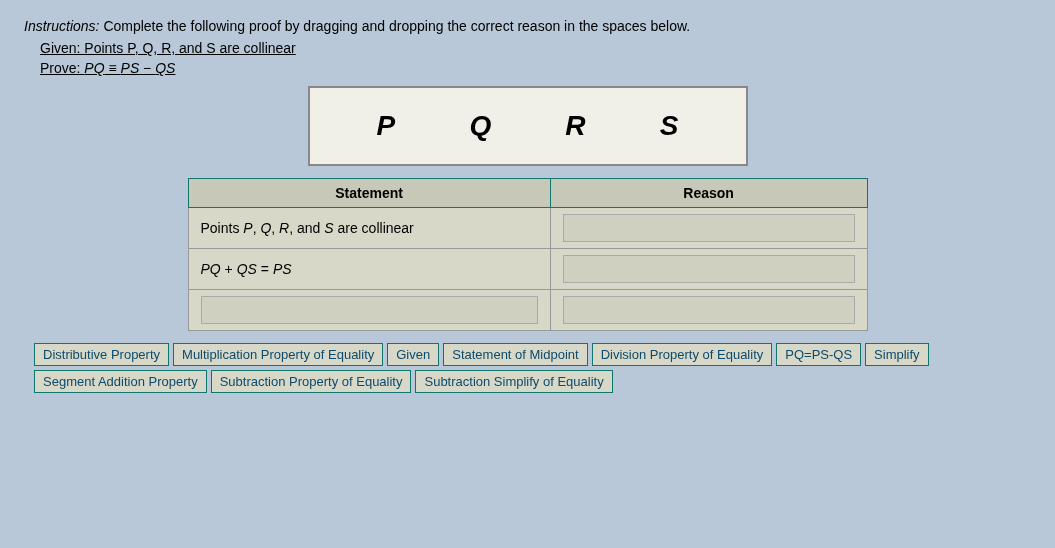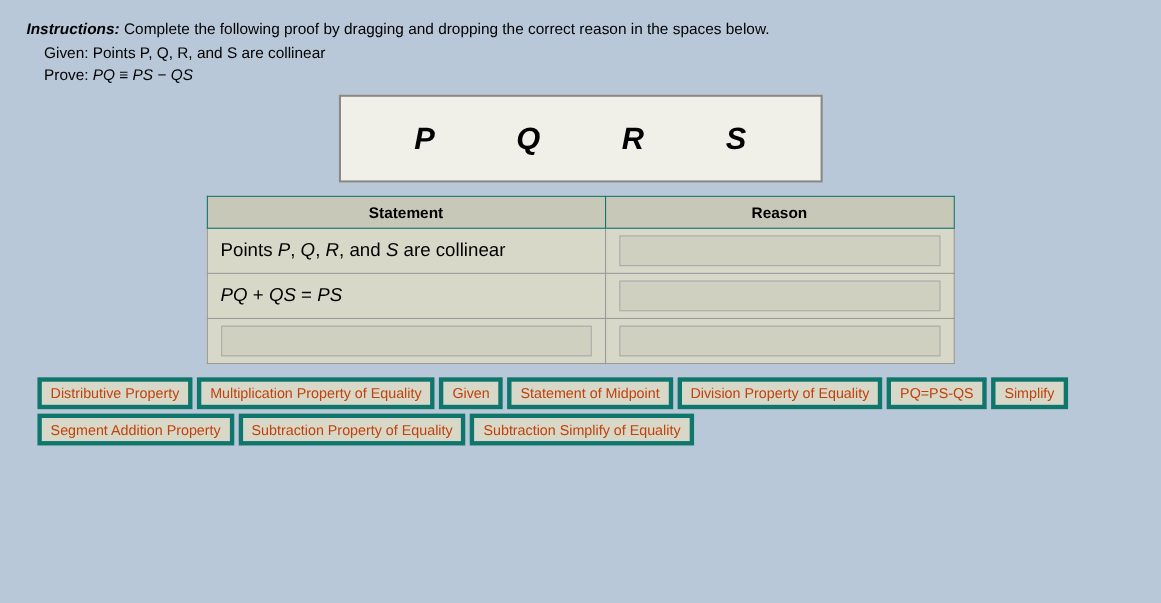--- a/index.html
+++ b/index.html
@@ -19,29 +19,30 @@
       display: flex;
       flex-direction: column;
     }
 
     .instructions-line {
       font-size: 14px;
       margin-bottom: 6px;
       color: #000;
     }
     .instructions-line .bold-italic {
-      font-weight: bold;
+      font-weight: normal;
       font-style: italic;
     }
 
     .given-line, .prove-line {
       font-size: 14px;
       margin-left: 16px;
       margin-bottom: 4px;
       color: #000;
+      text-decoration: underline;
     }
 
     .prove-line {
       margin-bottom: 10px;
     }
 
     .diagram-area {
       display: flex;
       justify-content: center;
       margin-bottom: 12px;
@@ -82,21 +83,21 @@
       border: 1px solid #0f766e;
       padding: 6px 16px;
       text-align: center;
       font-weight: bold;
       font-size: 14px;
     }
 
     .proof-table td {
       border: 1px solid #999;
       padding: 6px 12px;
-      font-size: 17px;
+      font-size: 14px;
       color: #000;
       background-color: #d8d8c8;
     }
 
     .reason-cell {
       width: 280px;
     }
 
     .reason-input-box {
       background-color: #d0d0c0;
@@ -119,26 +120,26 @@
     }
 
     .drag-options {
       display: flex;
       flex-wrap: wrap;
       gap: 4px;
       padding: 0 10px;
     }
 
     .drag-chip {
-      border: 4px solid #0f766e;
+      border: 1px solid #0f766e;
       background-color: #d8d8c8;
       padding: 3px 8px;
       font-size: 13px;
       cursor: grab;
-      color: #c2410c;
+      color: #0c4a6e;
       white-space: nowrap;
     }
   </style>
 </head>
 <body>
 
 <div class="main-container">
 
   <div class="instructions-line">
     <span class="bold-italic">Instructions:</span>

